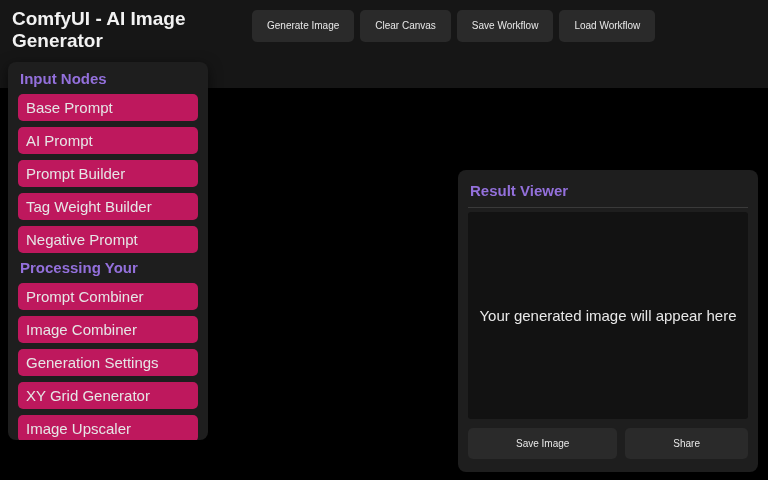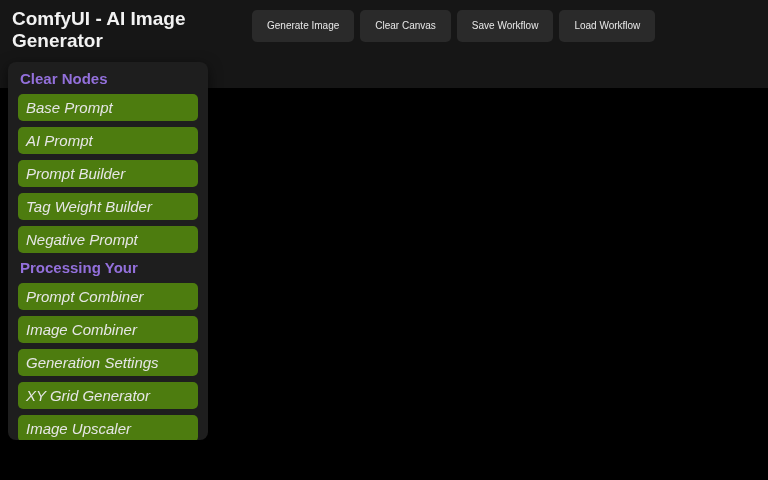--- a/index.html
+++ b/index.html
@@ -76,31 +76,30 @@
   .section-title {
     margin: 0 0 7px 2px;
     font-size: 15px;
     font-weight: bold;
     color: #9370db;
   }
   .section-title.second {
     margin-top: 6px;
   }
   .node-item {
-    background: #4d7c0f;
+    background: #be185d;
     border-radius: 5px;
     height: 27px;
     line-height: 27px;
     padding-left: 8px;
     margin-bottom: 6px;
     font-size: 15px;
     color: #e6e6e6;
     cursor: pointer;
     white-space: nowrap;
-    font-style: italic;
   }
 
   
   .result-viewer {
     position: absolute;
     left: 458px;
     top: 170px;
     width: 300px;
     height: 302px;
     background: #1e1e1e;
@@ -151,29 +150,39 @@
     <h1 class="app-title">ComfyUI - AI Image Generator</h1>
     <div class="toolbar">
       <button class="btn">Generate Image</button>
       <button class="btn">Clear Canvas</button>
       <button class="btn">Save Workflow</button>
       <button class="btn">Load Workflow</button>
     </div>
   </header>
 
   <aside class="node-palette">
-    <h2 class="section-title">Clear Nodes</h2>
+    <h2 class="section-title">Input Nodes</h2>
     <div class="node-item">Base Prompt</div>
     <div class="node-item">AI Prompt</div>
     <div class="node-item">Prompt Builder</div>
     <div class="node-item">Tag Weight Builder</div>
     <div class="node-item">Negative Prompt</div>
 
     <h2 class="section-title second">Processing Your</h2>
     <div class="node-item">Prompt Combiner</div>
     <div class="node-item">Image Combiner</div>
     <div class="node-item">Generation Settings</div>
     <div class="node-item">XY Grid Generator</div>
     <div class="node-item">Image Upscaler</div>
   </aside>
 
+  <section class="result-viewer">
+    <h2 class="result-title">Result Viewer</h2>
+    <div class="image-area">
+      <div class="image-placeholder">Your generated image will appear here</div>
+    </div>
+    <div class="result-actions">
+      <button class="btn">Save Image</button>
+      <button class="btn">Share</button>
+    </div>
+  </section>
 
 </div>
 
 </body></html>

